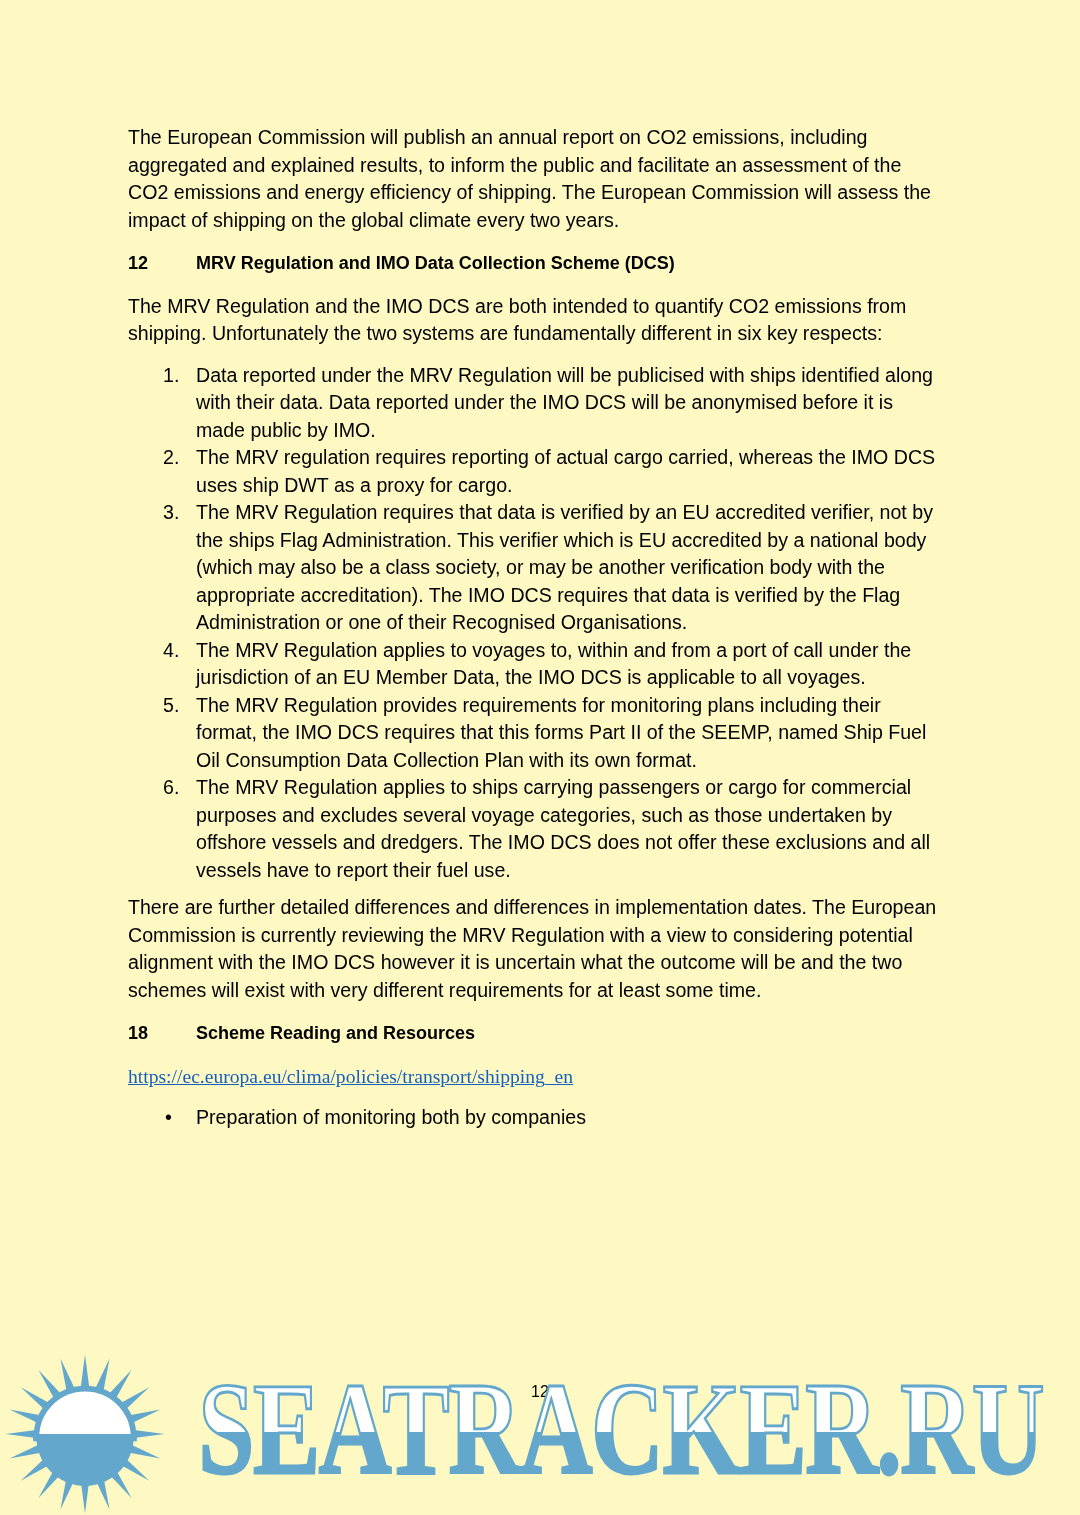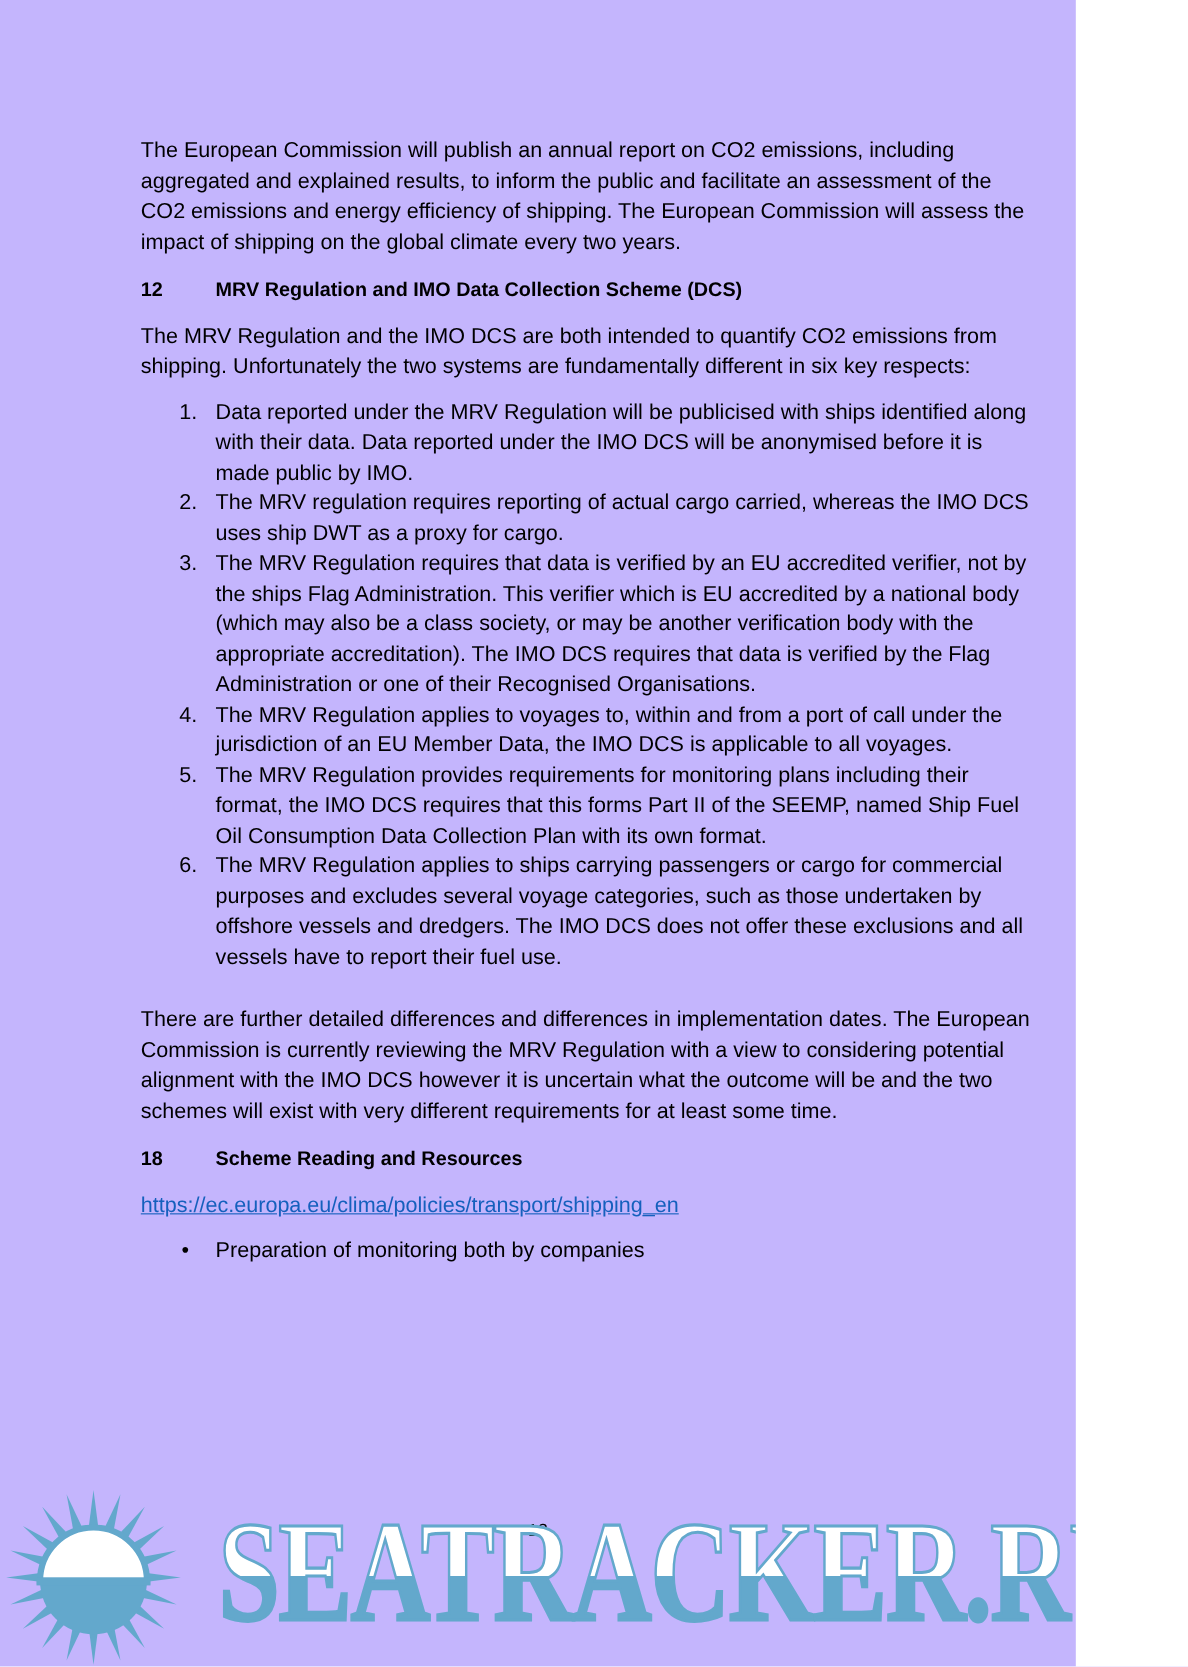--- a/index.html
+++ b/index.html
@@ -6,23 +6,23 @@
     margin: 0;
     padding: 0;
     background: #ffffff;
   }
   body {
     font-family: "Liberation Sans", sans-serif;
     color: #000000;
   }
   .page {
     position: relative;
-    width: 978px;
+    width: 1080px;
     height: 1515px;
-    background: #c4b5fd;
+    background: #fef9c3;
     overflow: hidden;
     box-sizing: border-box;
   }
   .content {
     position: absolute;
     left: 128px;
     top: 124px;
     width: 818px;
   }
   p.body-par {
@@ -39,21 +39,21 @@
     font-weight: bold;
     display: block;
     color: #000000;
   }
   h2.section-heading .sec-num {
     display: inline-block;
     width: 68px;
     font-weight: bold;
   }
   ol.num-list {
-    margin: 0 0 30px 0;
+    margin: 0 0 10px 0;
     padding: 0;
     list-style: none;
     counter-reset: mrvitem;
   }
   ol.num-list > li {
     position: relative;
     margin: 0 0 0 0;
     padding-left: 68px;
     font-size: 19.6px;
     line-height: 27.5px;
@@ -85,20 +85,21 @@
     position: absolute;
     left: 37px;
     top: 0;
     font-size: 19.6px;
     line-height: 27.5px;
   }
   p.link-par {
     margin: 0 0 14px 0;
     font-size: 19.6px;
     line-height: 27.5px;
+    font-family: Liberation Serif, serif;
   }
   a.ext-link {
     color: #1560bd;
     text-decoration: underline;
     font-size: 19.6px;
   }
   .page-number {
     position: absolute;
     left: 0;
     right: 0;

